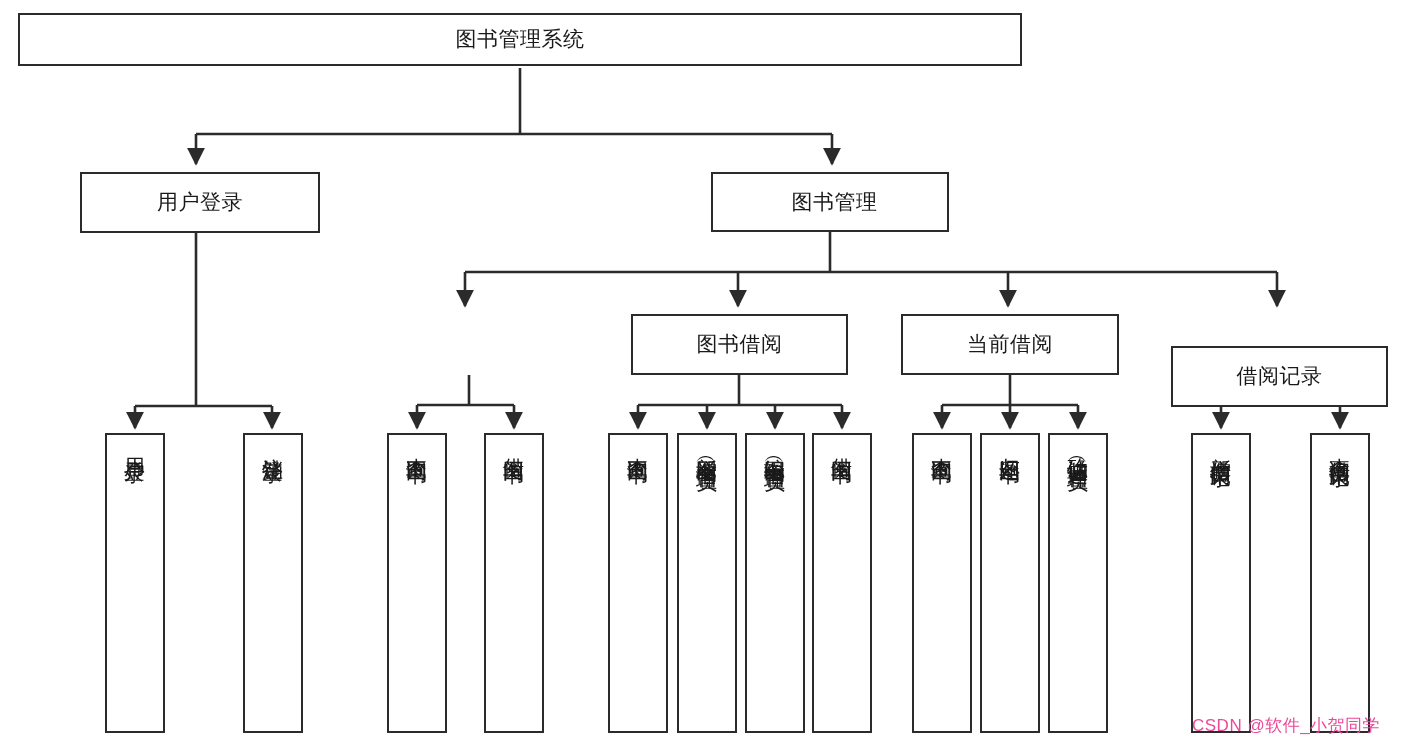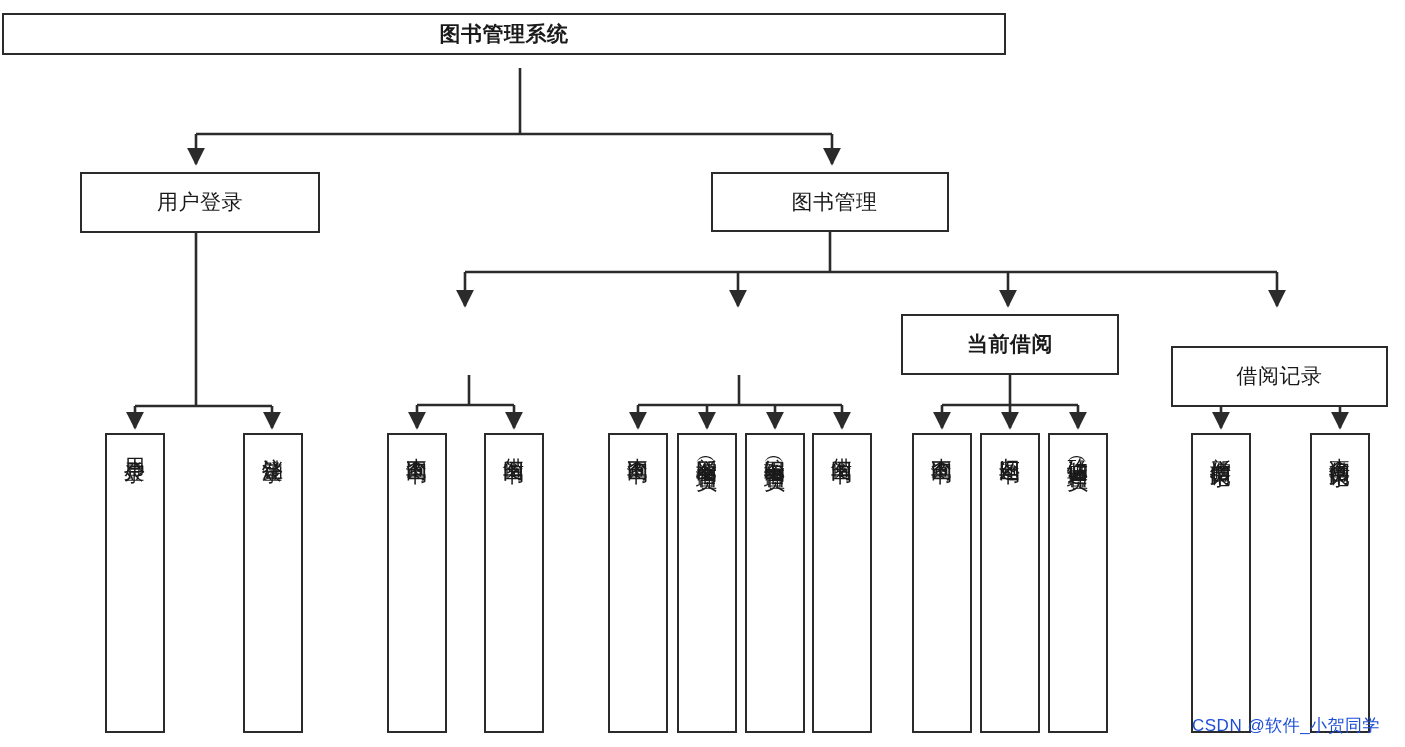--- a/index.html
+++ b/index.html
@@ -53,21 +53,21 @@
   .node.vert .label {
     writing-mode: vertical-rl;
     text-orientation: upright;
     font-size: 21px;
     letter-spacing: 2px;
     line-height: 1;
   }
   .watermark {
     position: absolute;
     font-size: 17px;
-    color: #1d4ed8;
+    color: #ec4899;
     white-space: nowrap;
     letter-spacing: 0.5px;
   }
 </style>
 </head>
 <body>
 
 <div id="canvas">
 
   <svg id="wires" viewBox="0 0 1405 747" width="1405" height="747" xmlns="http://www.w3.org/2000/svg">
@@ -113,32 +113,35 @@
       <path d="M 1010 405 L 1010 428" marker-end="url(#arrow)"></path>
       <path d="M 1078 405 L 1078 428" marker-end="url(#arrow)"></path>
 
       <path d="M 1279 375 L 1279 405"></path>
       <path d="M 1221 405 L 1340 405"></path>
       <path d="M 1221 405 L 1221 428" marker-end="url(#arrow)"></path>
       <path d="M 1340 405 L 1340 428" marker-end="url(#arrow)"></path>
     </g>
   </svg>
 
-  <div class="node horiz" style="left:2px; top:13px; width:1004px; height:42px;font-weight:bold;">
+  <div class="node horiz" style="left:18px; top:13px; width:1004px; height:53px;">
     <span class="label">图书管理系统</span>
   </div>
 
   <div class="node horiz" style="left:80px; top:172px; width:240px; height:61px;">
     <span class="label">用户登录</span>
   </div>
   <div class="node horiz" style="left:711px; top:172px; width:238px; height:60px;padding-left:9px;">
     <span class="label">图书管理</span>
   </div>
 
-  <div class="node horiz" style="left:901px; top:314px; width:218px; height:61px;font-weight:bold;">
+  <div class="node horiz" style="left:631px; top:314px; width:217px; height:61px;">
+    <span class="label">图书借阅</span>
+  </div>
+  <div class="node horiz" style="left:901px; top:314px; width:218px; height:61px;">
     <span class="label">当前借阅</span>
   </div>
   <div class="node horiz" style="left:1171px; top:314px; width:217px; height:61px;margin-top:32px;">
     <span class="label">借阅记录</span>
   </div>
 
   <div class="node vert" style="left:105px; top:433px; width:60px; height:300px;">
     <span class="label">用户登录</span>
   </div>
   <div class="node vert" style="left:243px; top:433px; width:60px; height:300px;">

